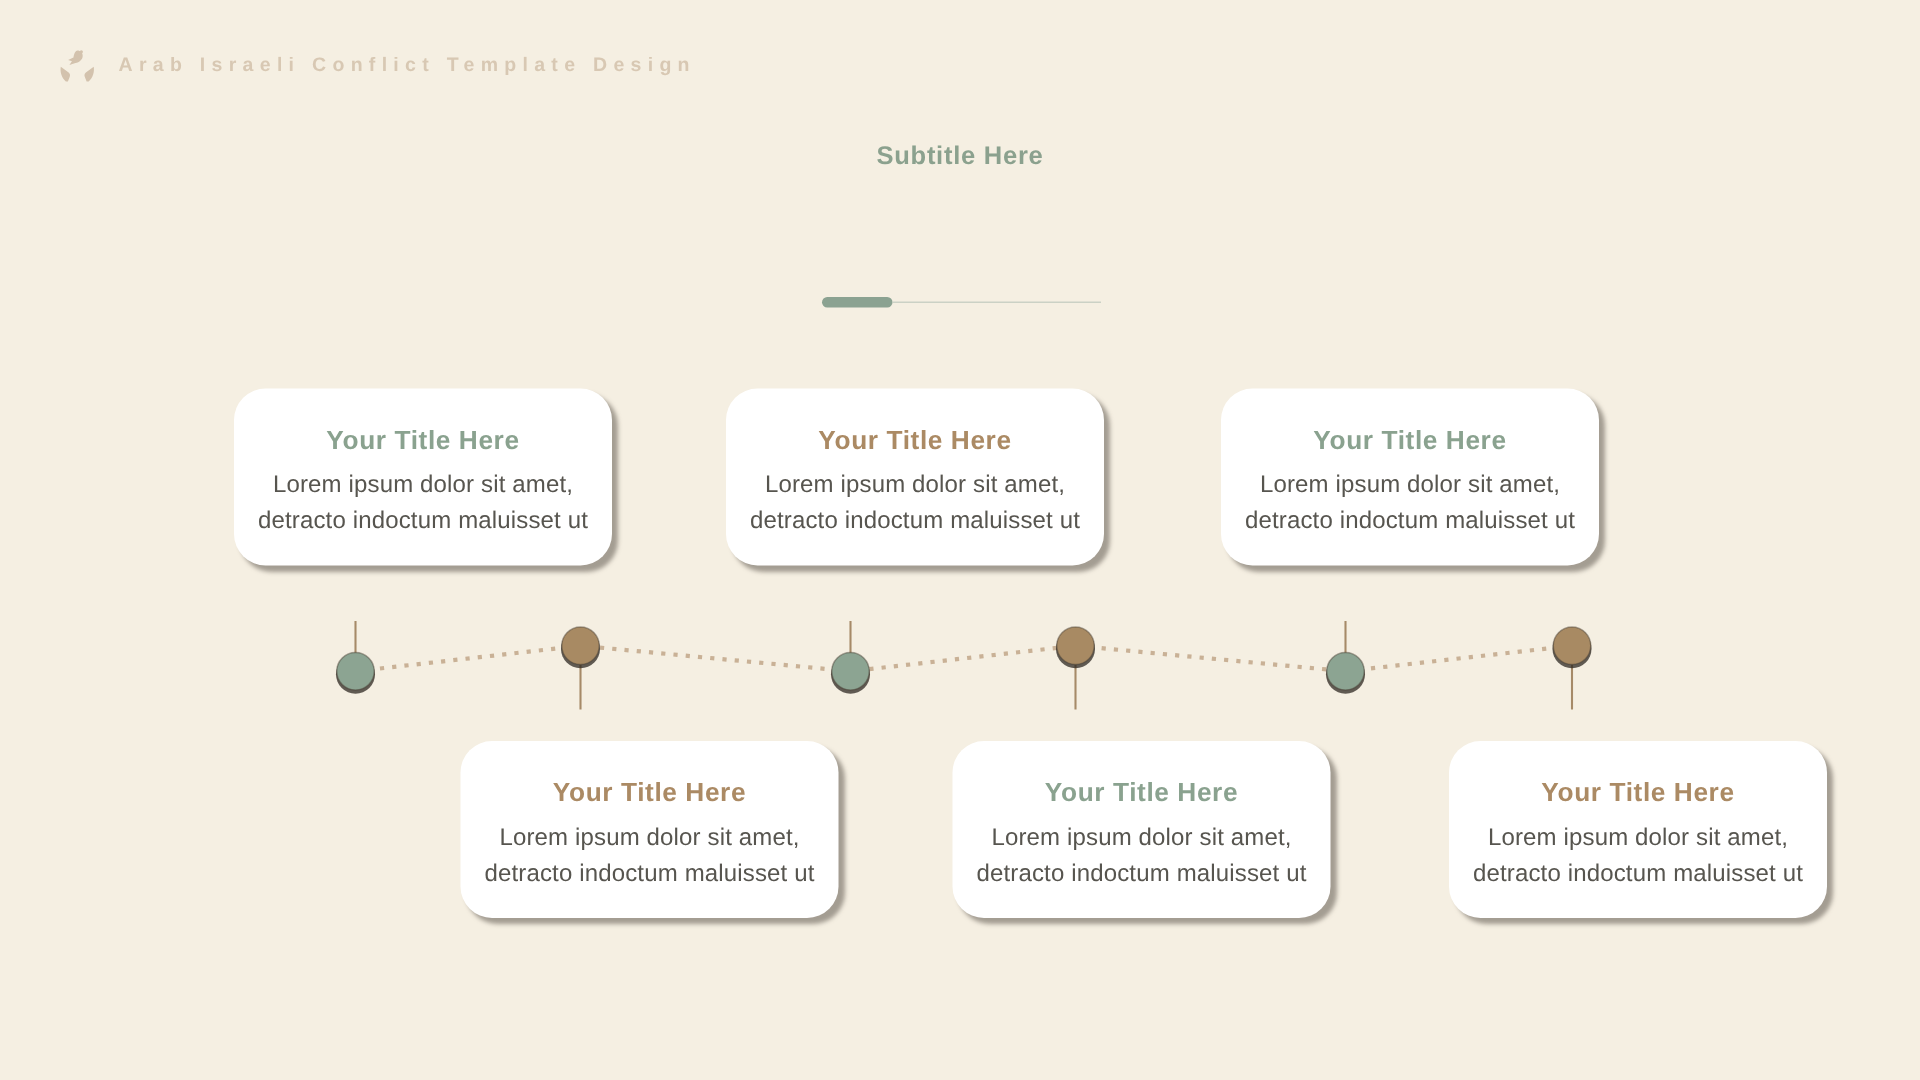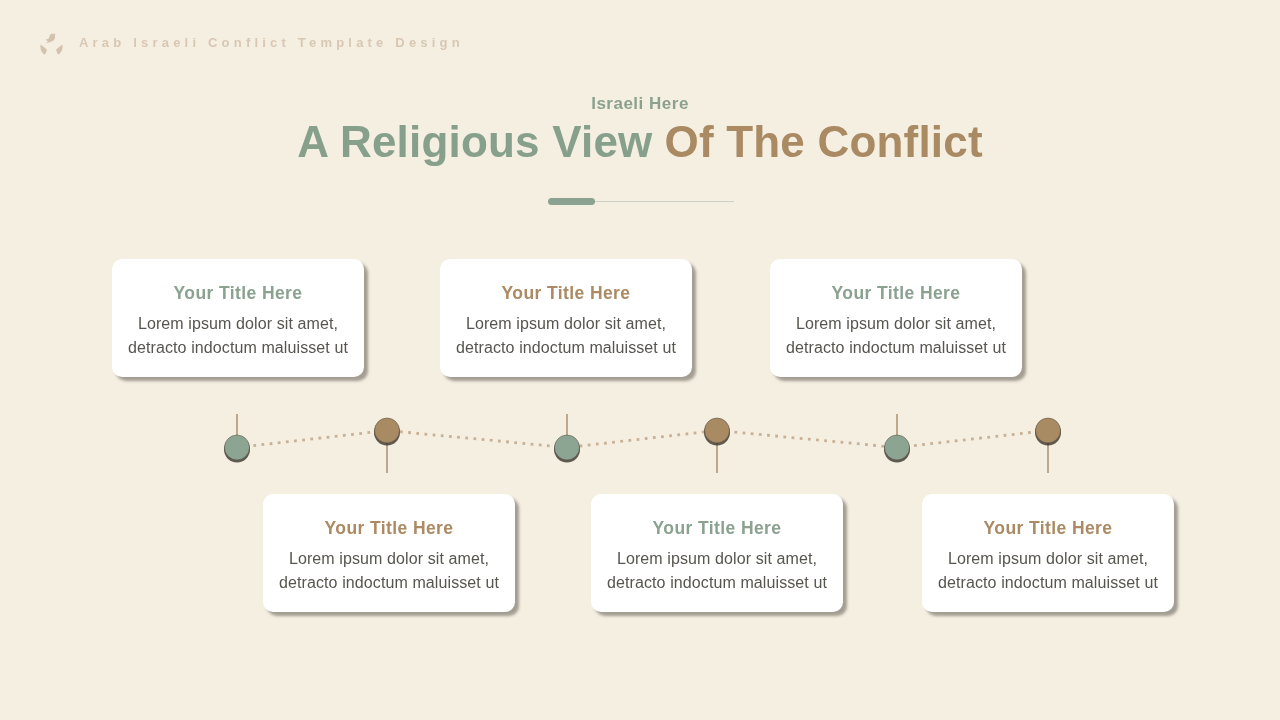--- a/index.html
+++ b/index.html
@@ -80,24 +80,25 @@
     width: 139px; height: 1px;
     background: #cbd1c5;
   }
 
   
   .card {
     position: absolute;
     width: 252px;
     height: 118px;
     background: #ffffff;
-    border-radius: 10px;
+    border-radius: 21px;
     box-shadow: 4px 4px 3px rgba(96, 90, 80, 0.55);
     text-align: center;
     padding-top: 24px;
+    margin-left: 44px;
   }
   .card.top { top: 259px; }
   .card.bottom { top: 494px; }
   .card.c1 { left: 112px; }
   .card.c2 { left: 440px; }
   .card.c3 { left: 770px; }
   .card.c4 { left: 263px; }
   .card.c5 { left: 591px; }
   .card.c6 { left: 922px; }
 
@@ -135,22 +136,21 @@
       <svg width="27" height="27" viewBox="0 0 32 32" fill="#d3c2ad" xmlns="http://www.w3.org/2000/svg">
         <path d="M7 30c-3.2-2.6-4.8-7.4-4-11.6l6.2 4.6c1.1.8 1.4 2.3.8 3.5L8.6 30z"></path>
         <path d="M25 30c3.2-2.6 4.8-7.4 4-11.6l-6.2 4.6c-1.1.8-1.4 2.3-.8 3.5l1.4 3.5z"></path>
         <path d="M16.2 5.5c2.2 0 4.1 1.7 4.1 4.1 0 3.1-2.6 5.2-5.7 5.8l-4.8 1.6 2-2.9-3-1.1 4.2-2c.5-3.1 1.6-5.5 3.2-5.5z"></path>
         <circle cx="19.2" cy="6.6" r="1.3"></circle>
       </svg>
     </span>
     <span class="brand-text">Arab Israeli Conflict Template Design</span>
   </header>
 
-  <div class="subtitle">Israeli Here</div>
-  <h1 class="title"><span class="t-green">A Religious View</span><span class="t-brown">Of The Conflict</span></h1>
+  <div class="subtitle">Subtitle Here</div>
 
   <div class="divider">
     <span class="divider-bold"></span>
     <span class="divider-line"></span>
   </div>
 
   <svg class="timeline-svg" viewBox="0 0 1280 720" xmlns="http://www.w3.org/2000/svg">
 
     <g stroke="#a68a68" stroke-width="1.4">
       <line x1="237" y1="414" x2="237" y2="436"></line>

